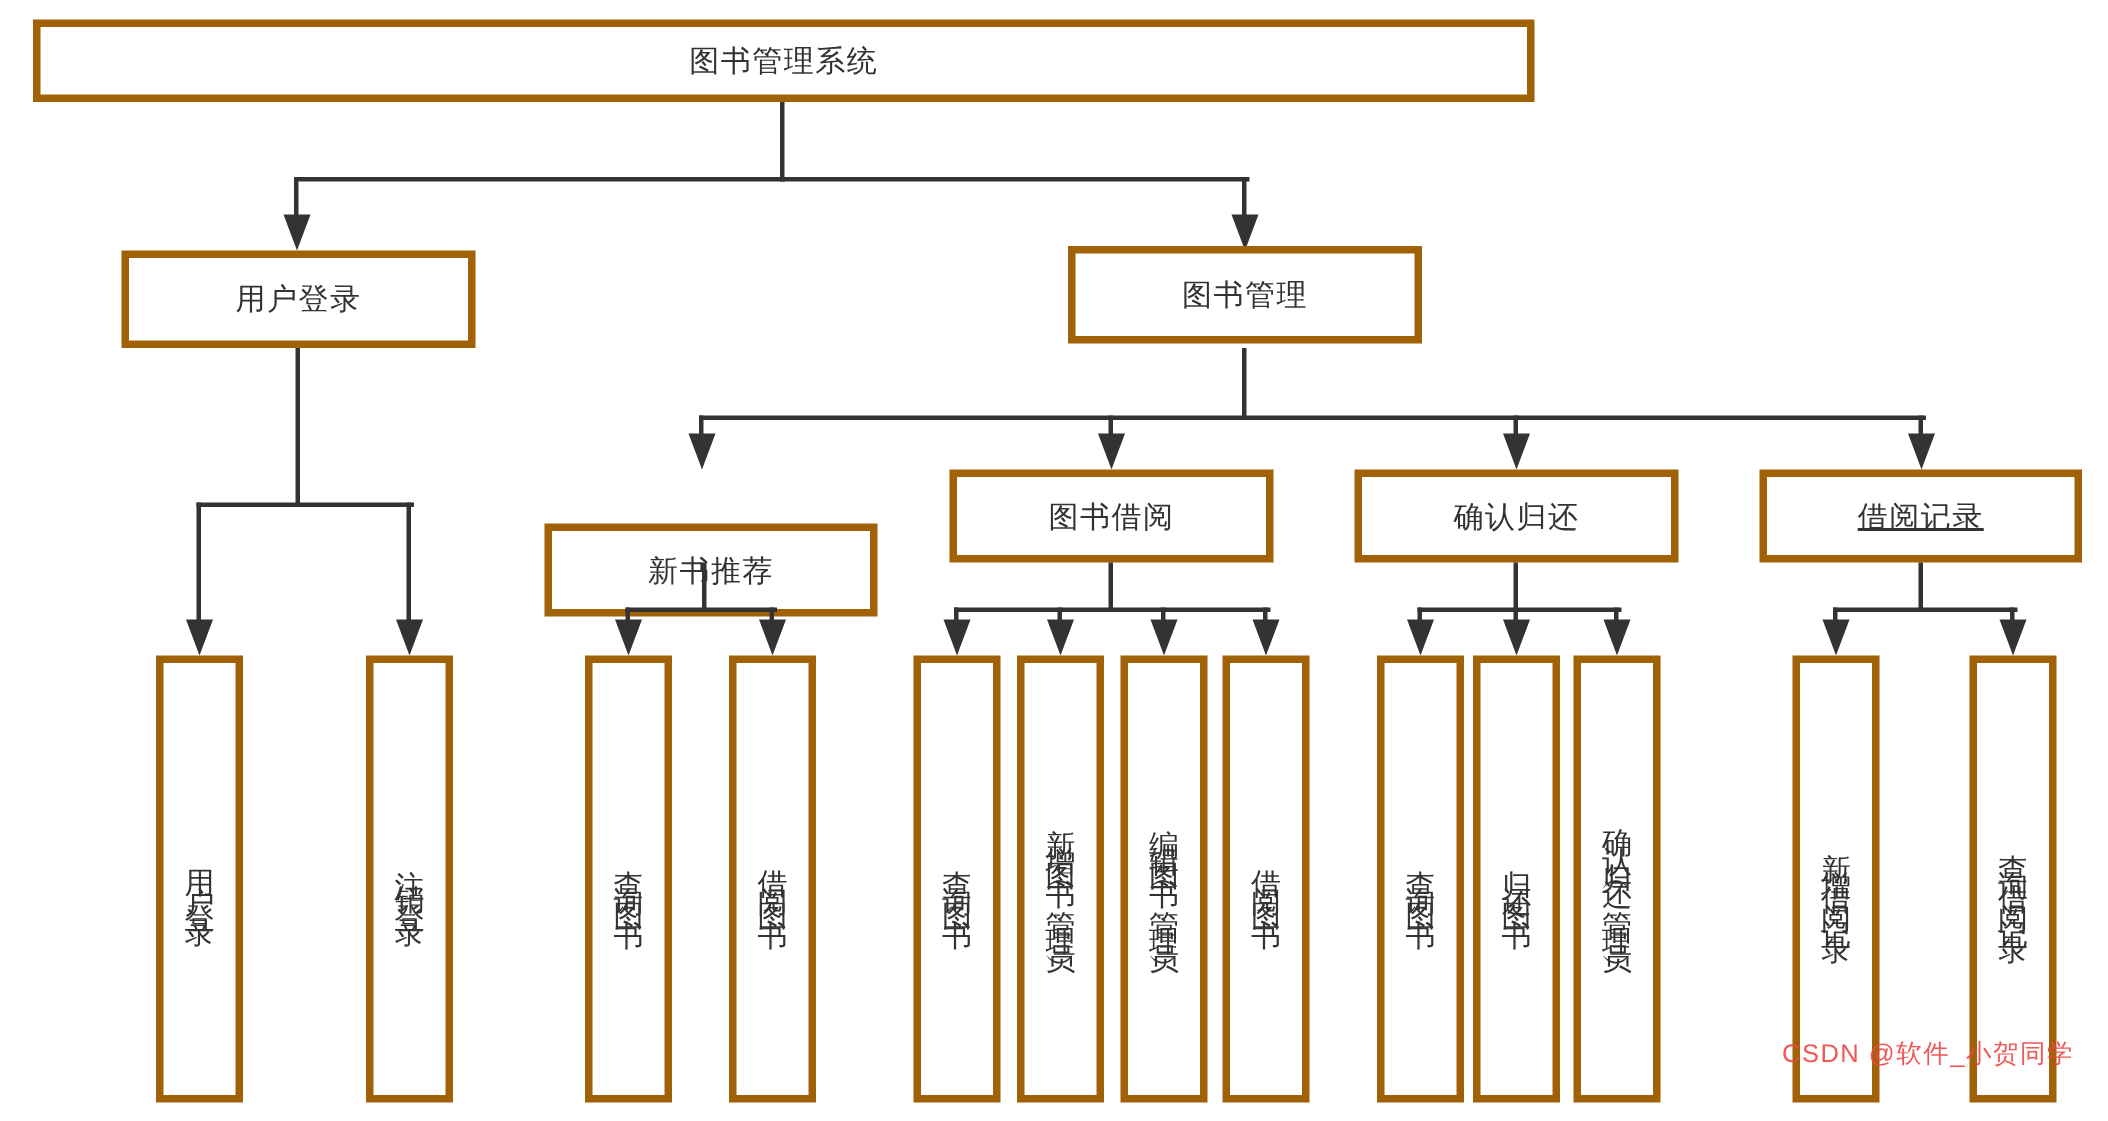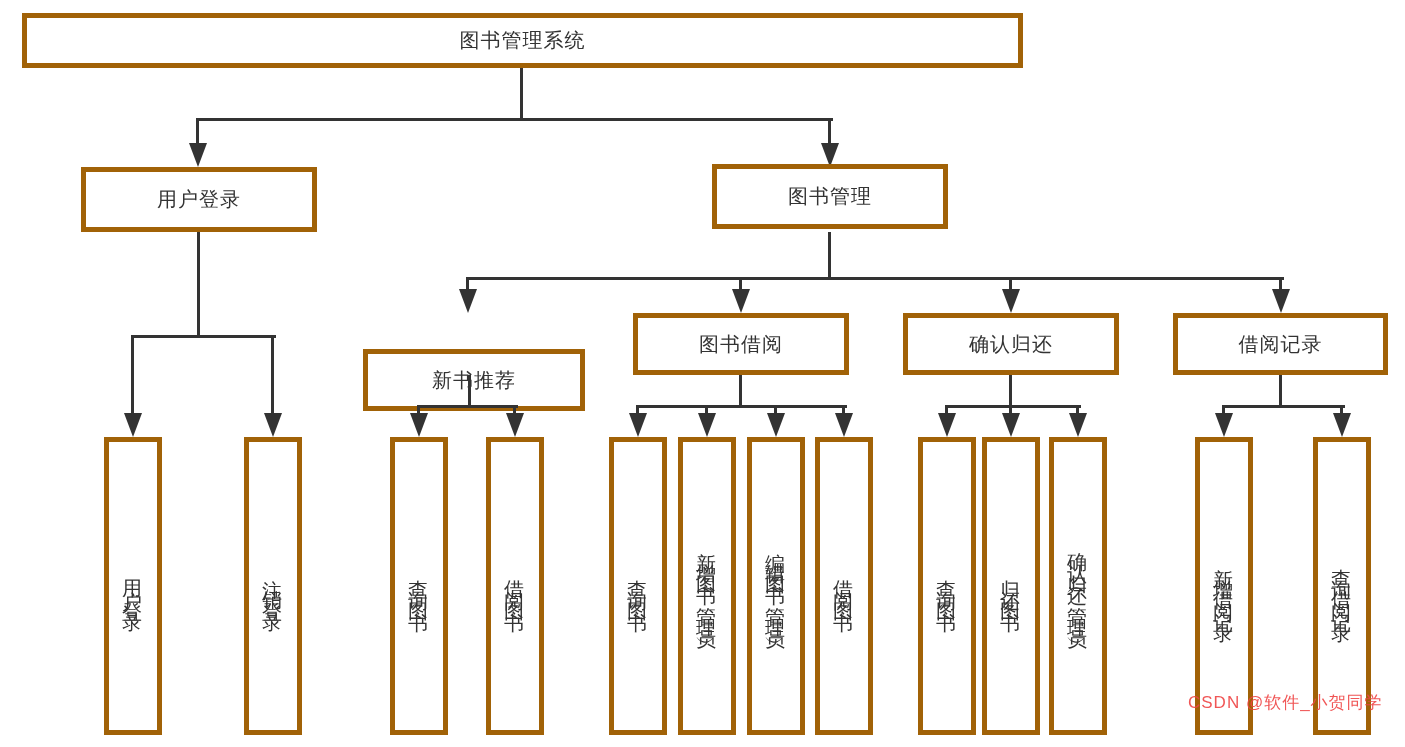--- a/index.html
+++ b/index.html
@@ -101,21 +101,21 @@
 
   <div class="box h" style="left:363px; top:313px; width:222px; height:62px;margin-top:36px;">
     <span>新书推荐</span>
   </div>
   <div class="box h" style="left:633px; top:313px; width:216px; height:62px;text-align:center;">
     <span>图书借阅</span>
   </div>
   <div class="box h" style="left:903px; top:313px; width:216px; height:62px;">
     <span>确认归还</span>
   </div>
-  <div class="box h" style="left:1173px; top:313px; width:215px; height:62px;">
+  <div class="box h" style="left:1173px; top:313px; width:215px; height:62px;text-decoration:underline;">
     <span>借阅记录</span>
   </div>
 
   <div class="vline" style="left:468px; top:375px; height:33px;"></div>
   <div class="vline" style="left:739px; top:375px; height:33px;"></div>
   <div class="vline" style="left:1009px; top:375px; height:33px;"></div>
   <div class="vline" style="left:1279px; top:375px; height:33px;"></div>
 
   <div class="hline" style="left:417px; top:405px; width:101px;"></div>
   <div class="vline" style="left:417px; top:405px; height:11px;"></div>

